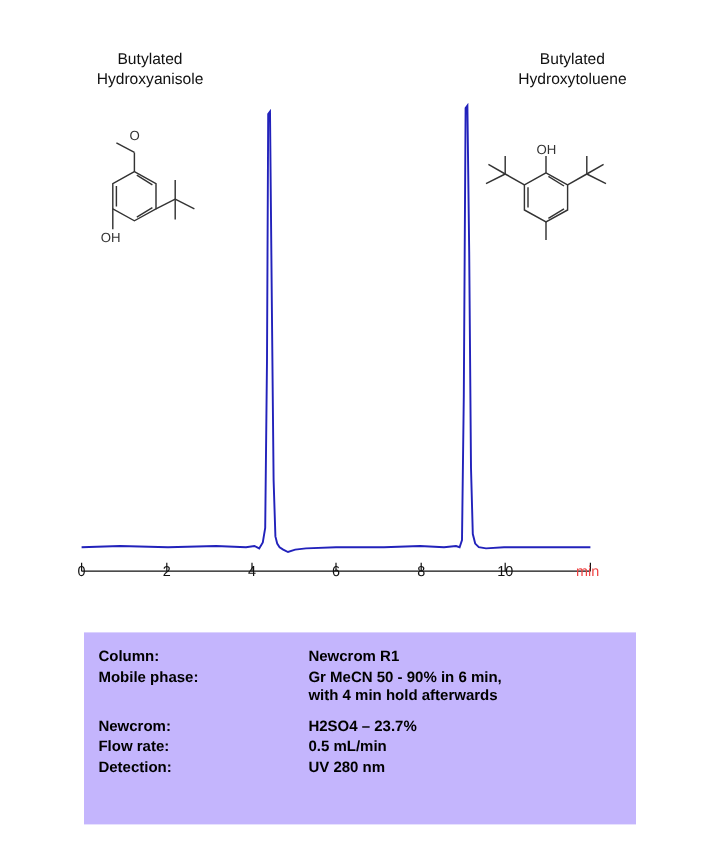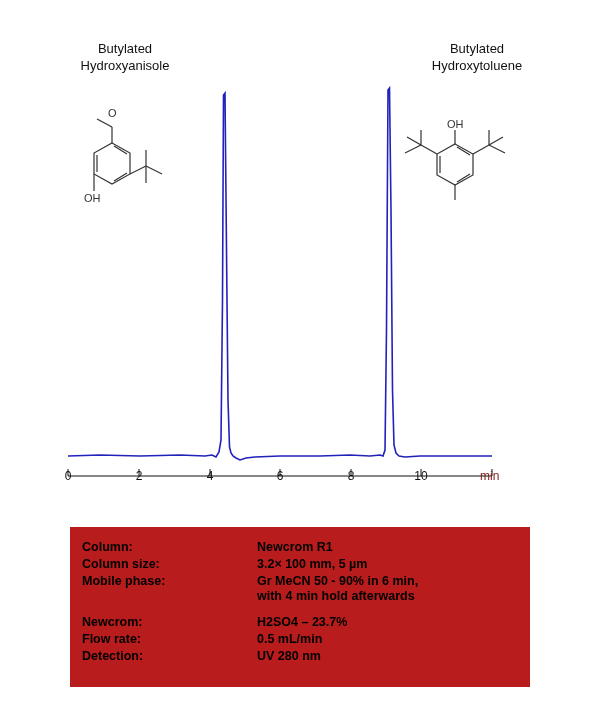--- a/index.html
+++ b/index.html
@@ -59,33 +59,33 @@
   .tick-label {
     position: absolute;
     font-size: 12px;
     color: #111;
     transform: translateX(-50%);
     top: 14px;
   }
   #axis-unit {
     position: absolute;
     font-size: 12px;
-    color: #7f1d1d;
+    color: #ef4444;
     top: 14px;
     left: 480px;
   }
 
   
   #info-panel {
     position: absolute;
     left: 70px;
     top: 527px;
     width: 460px;
     height: 160px;
-    background: #b91c1c;
+    background: #c4b5fd;
   }
   #info-table {
     border-collapse: collapse;
     margin: 12px 0 0 12px;
     font-size: 12.5px;
   }
   #info-table td {
     padding: 1px 0;
     vertical-align: top;
     line-height: 15px;
@@ -193,24 +193,20 @@
 </div>
 
 <div id="info-panel">
   <table id="info-table">
     <tbody>
       <tr>
         <td class="k">Column:</td>
         <td class="v">Newcrom R1</td>
       </tr>
       <tr>
-        <td class="k">Column size:</td>
-        <td class="v">3.2× 100 mm, 5 µm</td>
-      </tr>
-      <tr>
         <td class="k">Mobile phase:</td>
         <td class="v"> Gr MeCN  50 - 90% in 6 min,
 with 4 min hold  afterwards</td>
       </tr>
       <tr class="spacer">
           <td colspan="2"></td>
         </tr>
       <tr>
         <td class="k">Newcrom:</td>
         <td class="v">H2SO4 – 23.7%</td>

